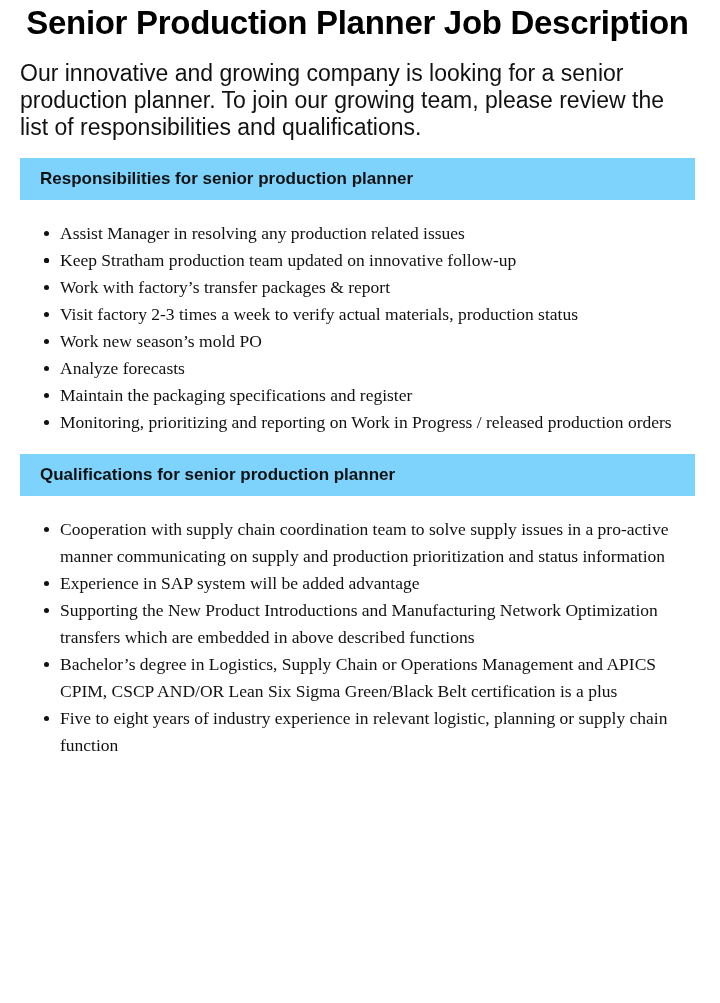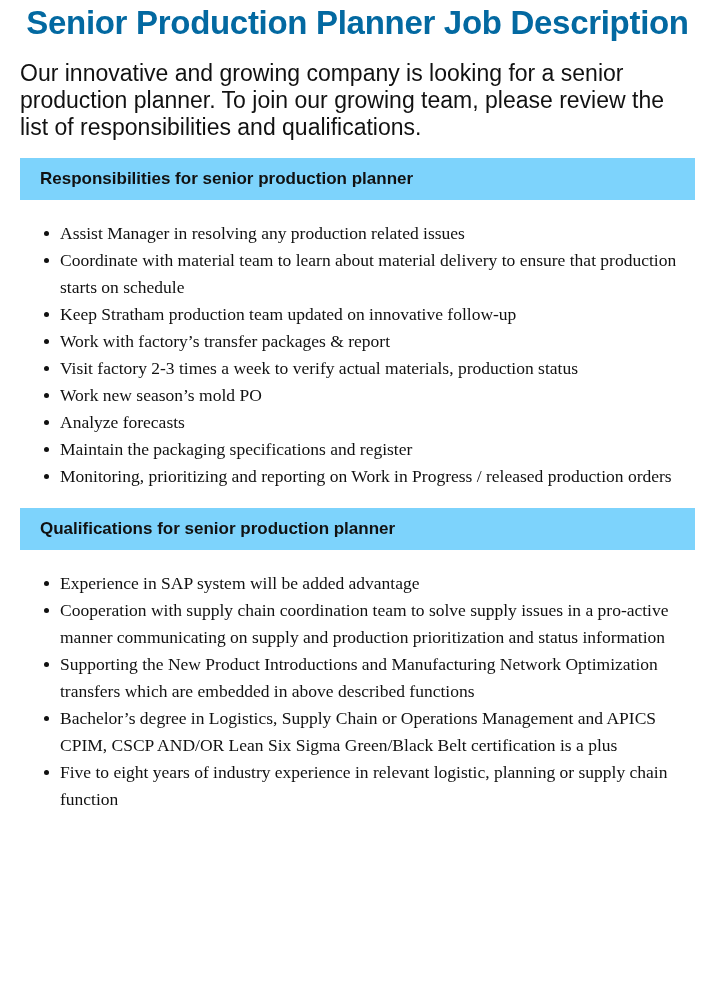--- a/index.html
+++ b/index.html
@@ -21,21 +21,21 @@
       box-sizing: border-box;
     }
     .title {
       margin: 0;
       padding-top: 2px;
       text-align: center;
       font-size: 33px;
       font-weight: bold;
       line-height: 42px;
       letter-spacing: -0.3px;
-      color: #0369a1;
+      color: #000000;
     }
     .intro {
       margin: 16px 0 0 0;
       font-size: 23px;
       line-height: 27px;
       color: #111111;
     }
     .section-header {
       margin-top: 17px;
       background: #7dd3fc;
@@ -84,36 +84,36 @@
 <div class="page">
   <h1 class="title">Senior Production Planner Job Description</h1>
   <p class="intro">Our innovative and growing company is looking for a senior production planner. To join our growing team, please review the list of responsibilities and qualifications.</p>
 
   <section>
     <div class="section-header">
       <h2>Responsibilities for senior production planner</h2>
     </div>
     <ul class="list">
       <li><span class="bullet"></span><span>Assist Manager in resolving any production related issues</span></li>
-      <li><span class="bullet"></span><span>Coordinate with material team to learn about material delivery to ensure that production starts on schedule</span></li>
+      <li><span class="bullet"></span></li>
       <li><span class="bullet"></span><span>Keep Stratham production team updated on innovative follow-up</span></li>
       <li><span class="bullet"></span><span>Work with factory’s transfer packages &amp; report</span></li>
       <li><span class="bullet"></span><span>Visit factory 2-3 times a week to verify actual materials, production status</span></li>
       <li><span class="bullet"></span><span>Work new season’s mold PO</span></li>
       <li><span class="bullet"></span><span>Analyze forecasts</span></li>
       <li><span class="bullet"></span><span>Maintain the packaging specifications and register</span></li>
       <li><span class="bullet"></span><span>Monitoring, prioritizing and reporting on Work in Progress / released production orders</span></li>
     </ul>
   </section>
 
   <section class="section-qual">
     <div class="section-header">
       <h2>Qualifications for senior production planner</h2>
     </div>
     <ul class="list">
+      <li><span class="bullet"></span><span>Cooperation with supply chain coordination team to solve supply issues in a pro-active manner communicating on supply and production prioritization and status information</span></li>
       <li><span class="bullet"></span><span>Experience in SAP system will be added advantage</span></li>
-      <li><span class="bullet"></span><span>Cooperation with supply chain coordination team to solve supply issues in a pro-active manner communicating on supply and production prioritization and status information</span></li>
       <li><span class="bullet"></span><span>Supporting the New Product Introductions and Manufacturing Network Optimization transfers which are embedded in above described functions</span></li>
       <li><span class="bullet"></span><span>Bachelor’s degree in Logistics, Supply Chain or Operations Management and APICS CPIM, CSCP AND/OR Lean Six Sigma Green/Black Belt certification is a plus</span></li>
       <li><span class="bullet"></span><span>Five to eight years of industry experience in relevant logistic, planning or supply chain function</span></li>
     </ul>
   </section>
 </div>
 
 </body></html>

